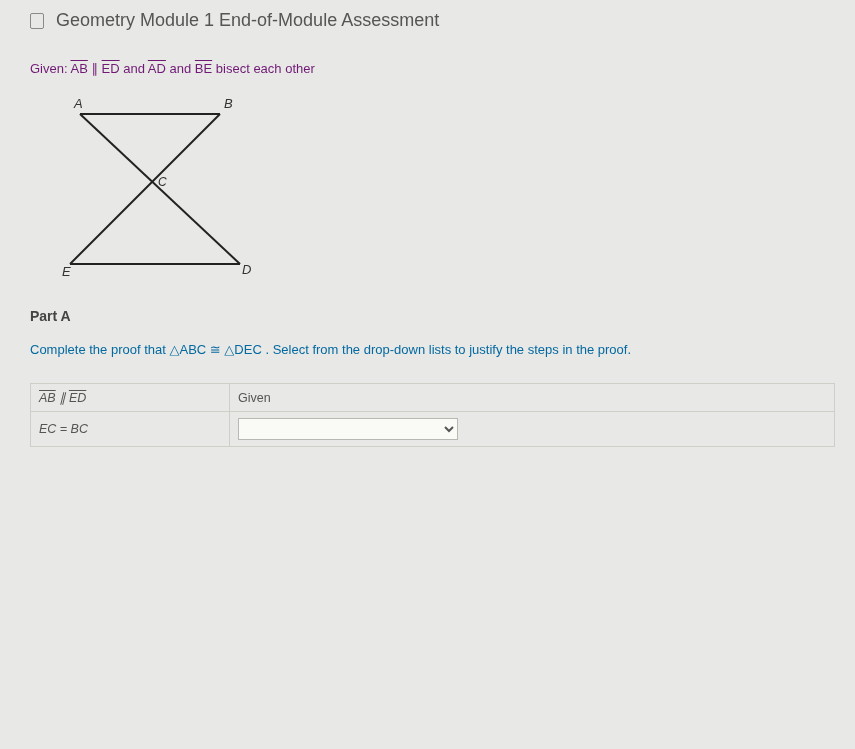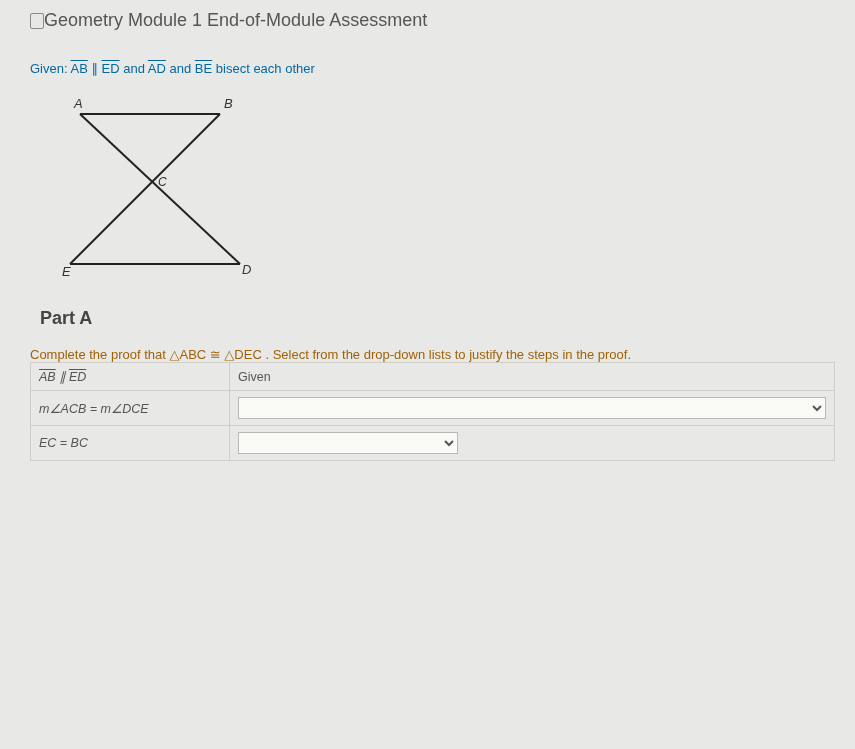--- a/index.html
+++ b/index.html
@@ -8,52 +8,53 @@
     background: #e8e8e6;
     color: #4a4a4a;
     width: 855px;
     height: 749px;
     padding: 10px 20px 20px 30px;
     overflow: hidden;
   }
   .header {
     display: flex;
     align-items: center;
-    gap: 0;
+    gap: 12px;
     margin-bottom: 30px;
   }
   .doc-icon {
     width: 14px; height: 16px;
     border: 1.5px solid #8a8a86;
     border-radius: 2px;
     flex-shrink: 0;
   }
   .title {
     font-size: 18px;
     font-weight: 500;
     color: #555;
   }
   .given-line {
     font-size: 13px;
-    color: #0369a1;
+    color: #701a75;
     margin-bottom: 18px;
   }
   .overline { text-decoration: overline; }
   .diagram {
     margin: 10px 0 20px 20px;
   }
   .part-label {
     font-weight: 600;
-    font-size: 18px;
+    font-size: 14px;
     color: #444;
-    margin: 14px 0 18px 10px;
+    margin: 14px 0 18px 0;
   }
   .instruction {
     font-size: 13px;
-    color: #a16207;
+    color: #0369a1;
+    margin-bottom: 26px;
   }
   .proof-table {
     width: 100%;
     border-collapse: collapse;
     font-size: 12.5px;
   }
   .proof-table td {
     border: 1px solid #cfcfca;
     padding: 6px 8px;
     vertical-align: middle;
@@ -128,25 +129,19 @@
 
 <table class="proof-table">
   <tbody>
       <tr>
     <td class="stmt">
       <span class="overline">AB</span><span> ∥ </span><span class="overline">ED</span>
     </td>
     <td class="reason">Given</td>
   </tr>
   <tr>
-    <td class="stmt">m∠ACB = m∠DCE</td>
-    <td class="reason">
-      <select class="wide"><option></option></select>
-    </td>
-  </tr>
-  <tr>
     <td class="stmt">EC = BC</td>
     <td class="reason">
       <select class="narrow"><option></option></select>
     </td>
   </tr>
 </tbody>
   </table>
 
 </body></html>

